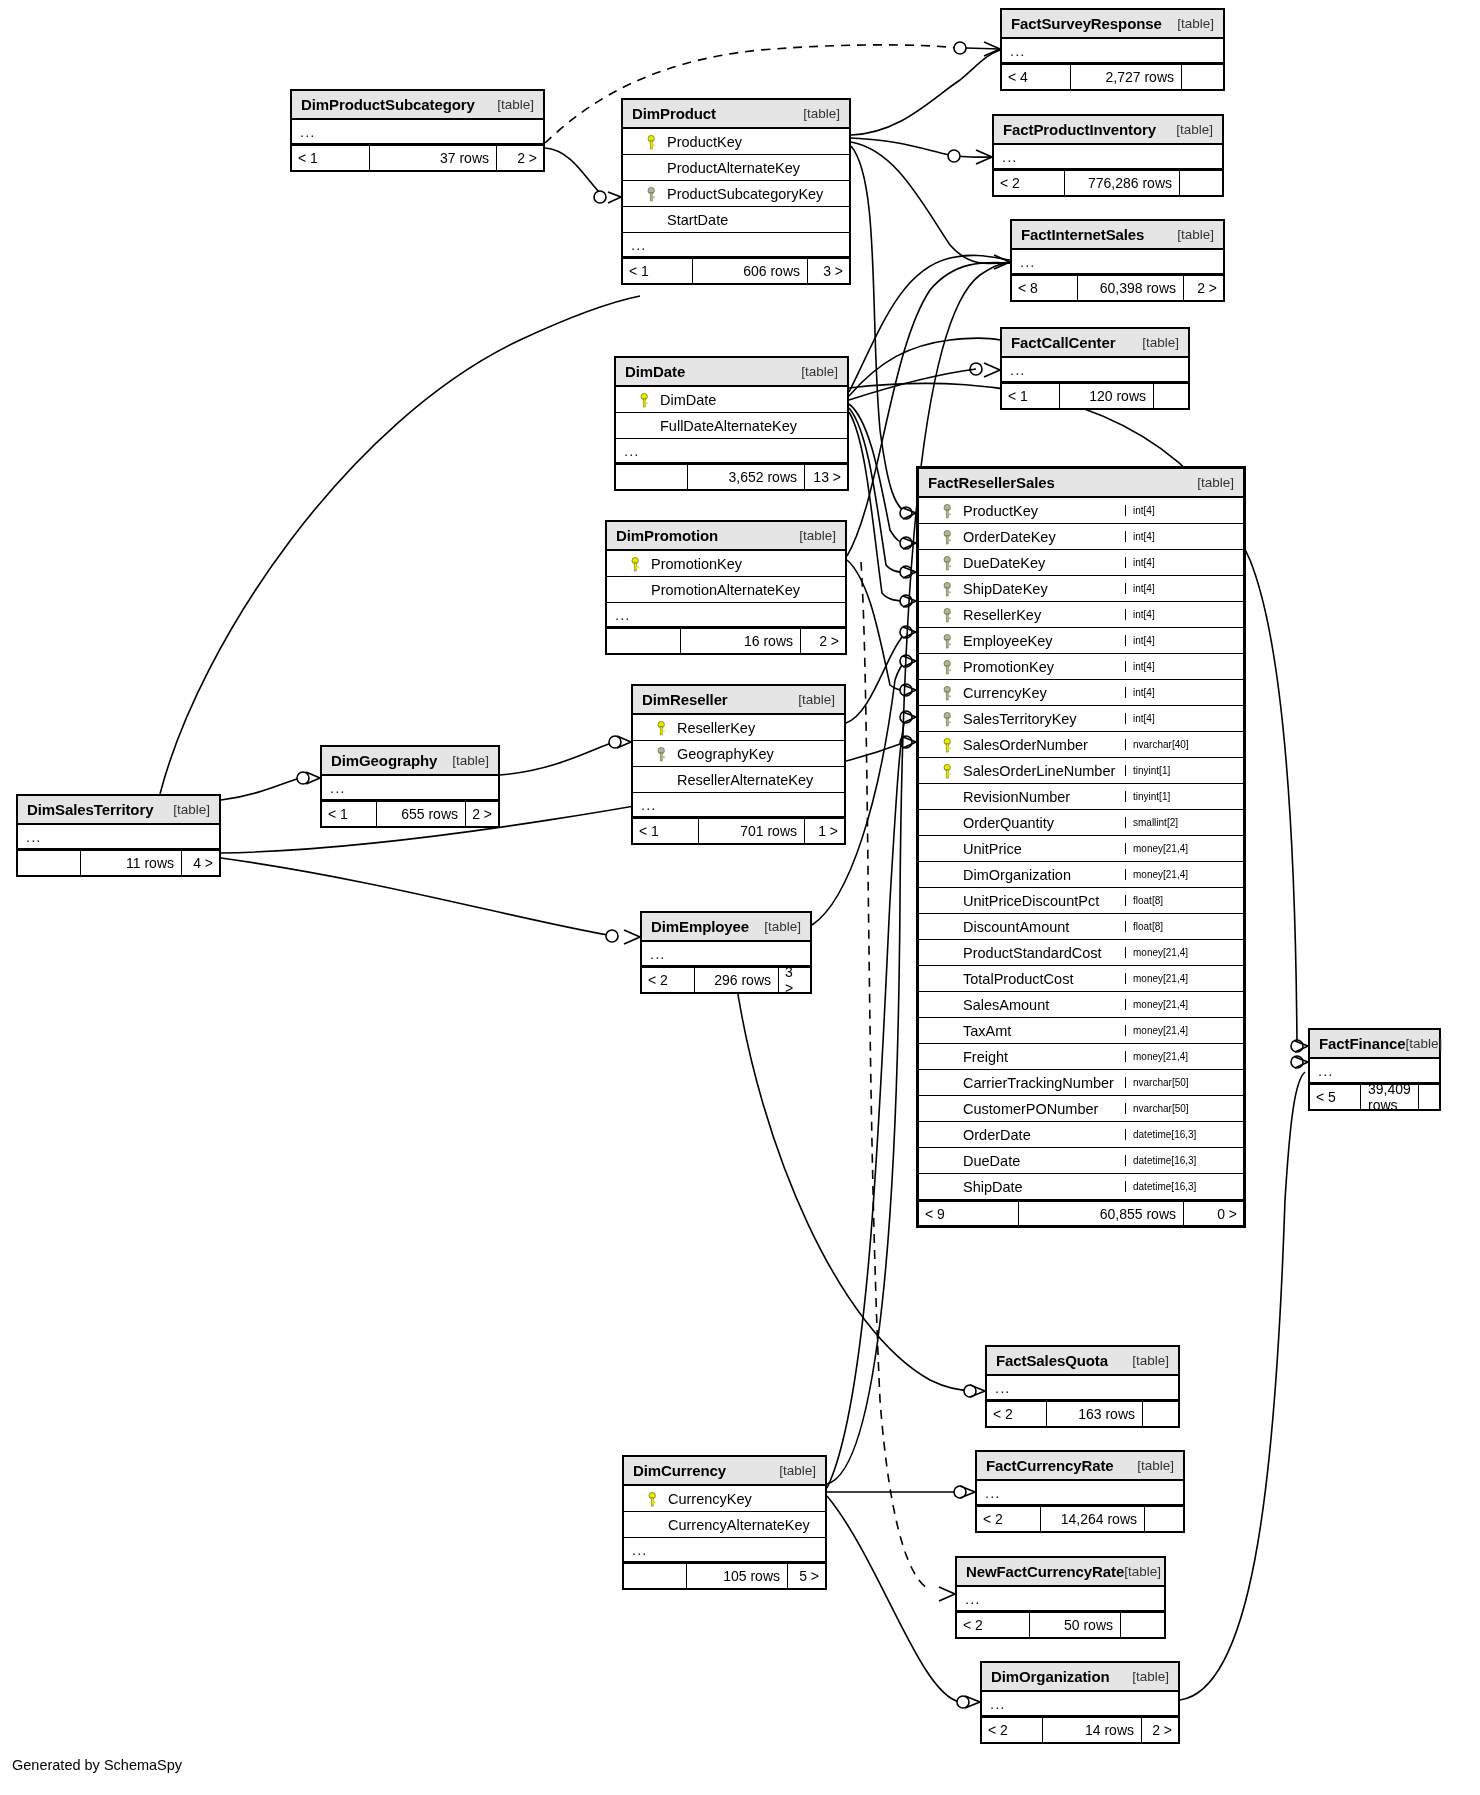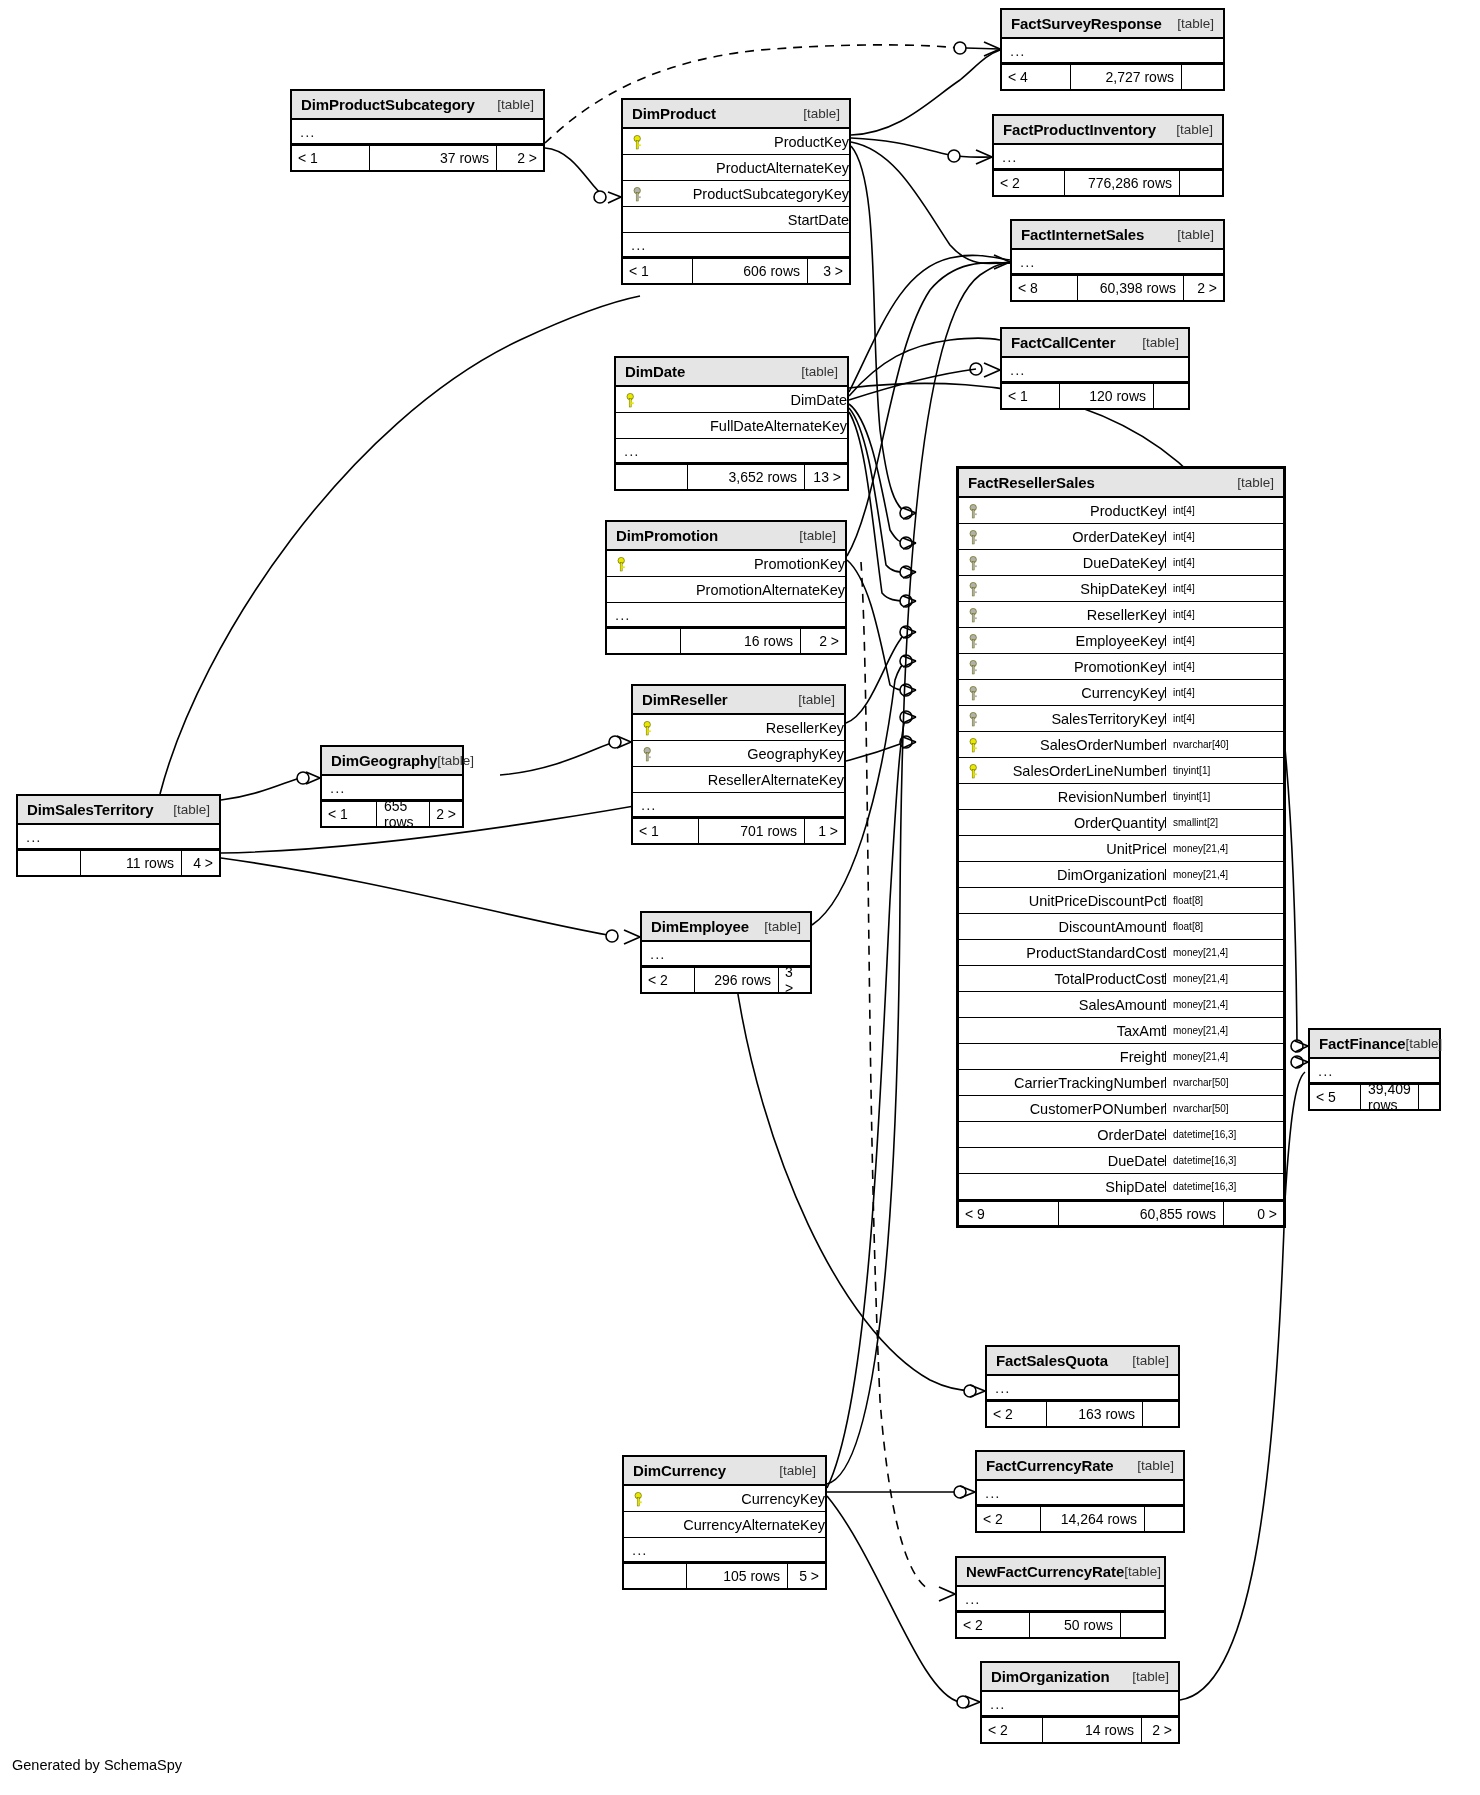--- a/index.html
+++ b/index.html
@@ -63,26 +63,25 @@
   .col-row {
     height: 26px;
     display: flex;
     align-items: center;
     border-bottom: 1px solid #000;
     box-sizing: border-box;
     white-space: nowrap;
   }
   .col-row:last-child { border-bottom: none; }
   .col-name {
-    padding-left: 10px;
+    padding-left: 24px;
     display: flex;
     align-items: center;
     flex: 1 1 auto;
     overflow: hidden;
-    justify-content: space-between;
   }
   .col-type {
     border-left: 1px solid #000;
     padding-left: 7px;
     width: 118px;
     box-sizing: border-box;
     flex: 0 0 118px;
     font-size: 10px;
   }
   .keyicon {
@@ -474,21 +473,21 @@
             <span>ResellerAlternateKey</span>
           </div>
         </div>
         <div class="ellipsis-row">...</div>
         <div class="footer-row">
           <div class="f-left" style="width: 65px;">&lt; 1</div>
           <div class="f-mid">701 rows</div>
           <div class="f-right" style="width: 39px;">1 &gt;</div>
         </div>
       </div>
-      <div class="table-box" style="left: 320px; top: 745px; width: 144px;">
+      <div class="table-box" style="left: 320px; top: 745px; width: 180px; text-align: center;">
         <div class="tbl-header">
           <span class="tbl-name">DimGeography</span>
           <span class="tbl-tag push">[table]</span>
         </div>
         <div class="ellipsis-row">...</div>
         <div class="footer-row">
           <div class="f-left" style="width: 54px;">&lt; 1</div>
           <div class="f-mid">655 rows</div>
           <div class="f-right" style="width: 32px;">2 &gt;</div>
         </div>
@@ -510,21 +509,21 @@
           <span class="tbl-name">DimEmployee</span>
           <span class="tbl-tag push">[table]</span>
         </div>
         <div class="ellipsis-row">...</div>
         <div class="footer-row">
           <div class="f-left" style="width: 52px;">&lt; 2</div>
           <div class="f-mid">296 rows</div>
           <div class="f-right" style="width: 31px;">3 &gt;</div>
         </div>
       </div>
-      <div class="table-box thick" style="left: 916px; top: 466px; width: 330px; margin-left: 40px;">
+      <div class="table-box thick" style="left: 916px; top: 466px; width: 330px;">
         <div class="tbl-header">
           <span class="tbl-name">FactResellerSales</span>
           <span class="tbl-tag push">[table]</span>
         </div>
         <div class="col-row">
           <div class="col-name">
             <span class="keyicon">
               <svg width="12" height="15" viewBox="0 0 12 15">
                 <circle cx="4.2" cy="3.6" r="3.2" fill="#b0b0b0" stroke="#6b6b00" stroke-width="0.7"></circle>
                 <rect x="3.2" y="5.6" width="2" height="8.4" fill="#b0b0b0" stroke="#6b6b00" stroke-width="0.5"></rect>

